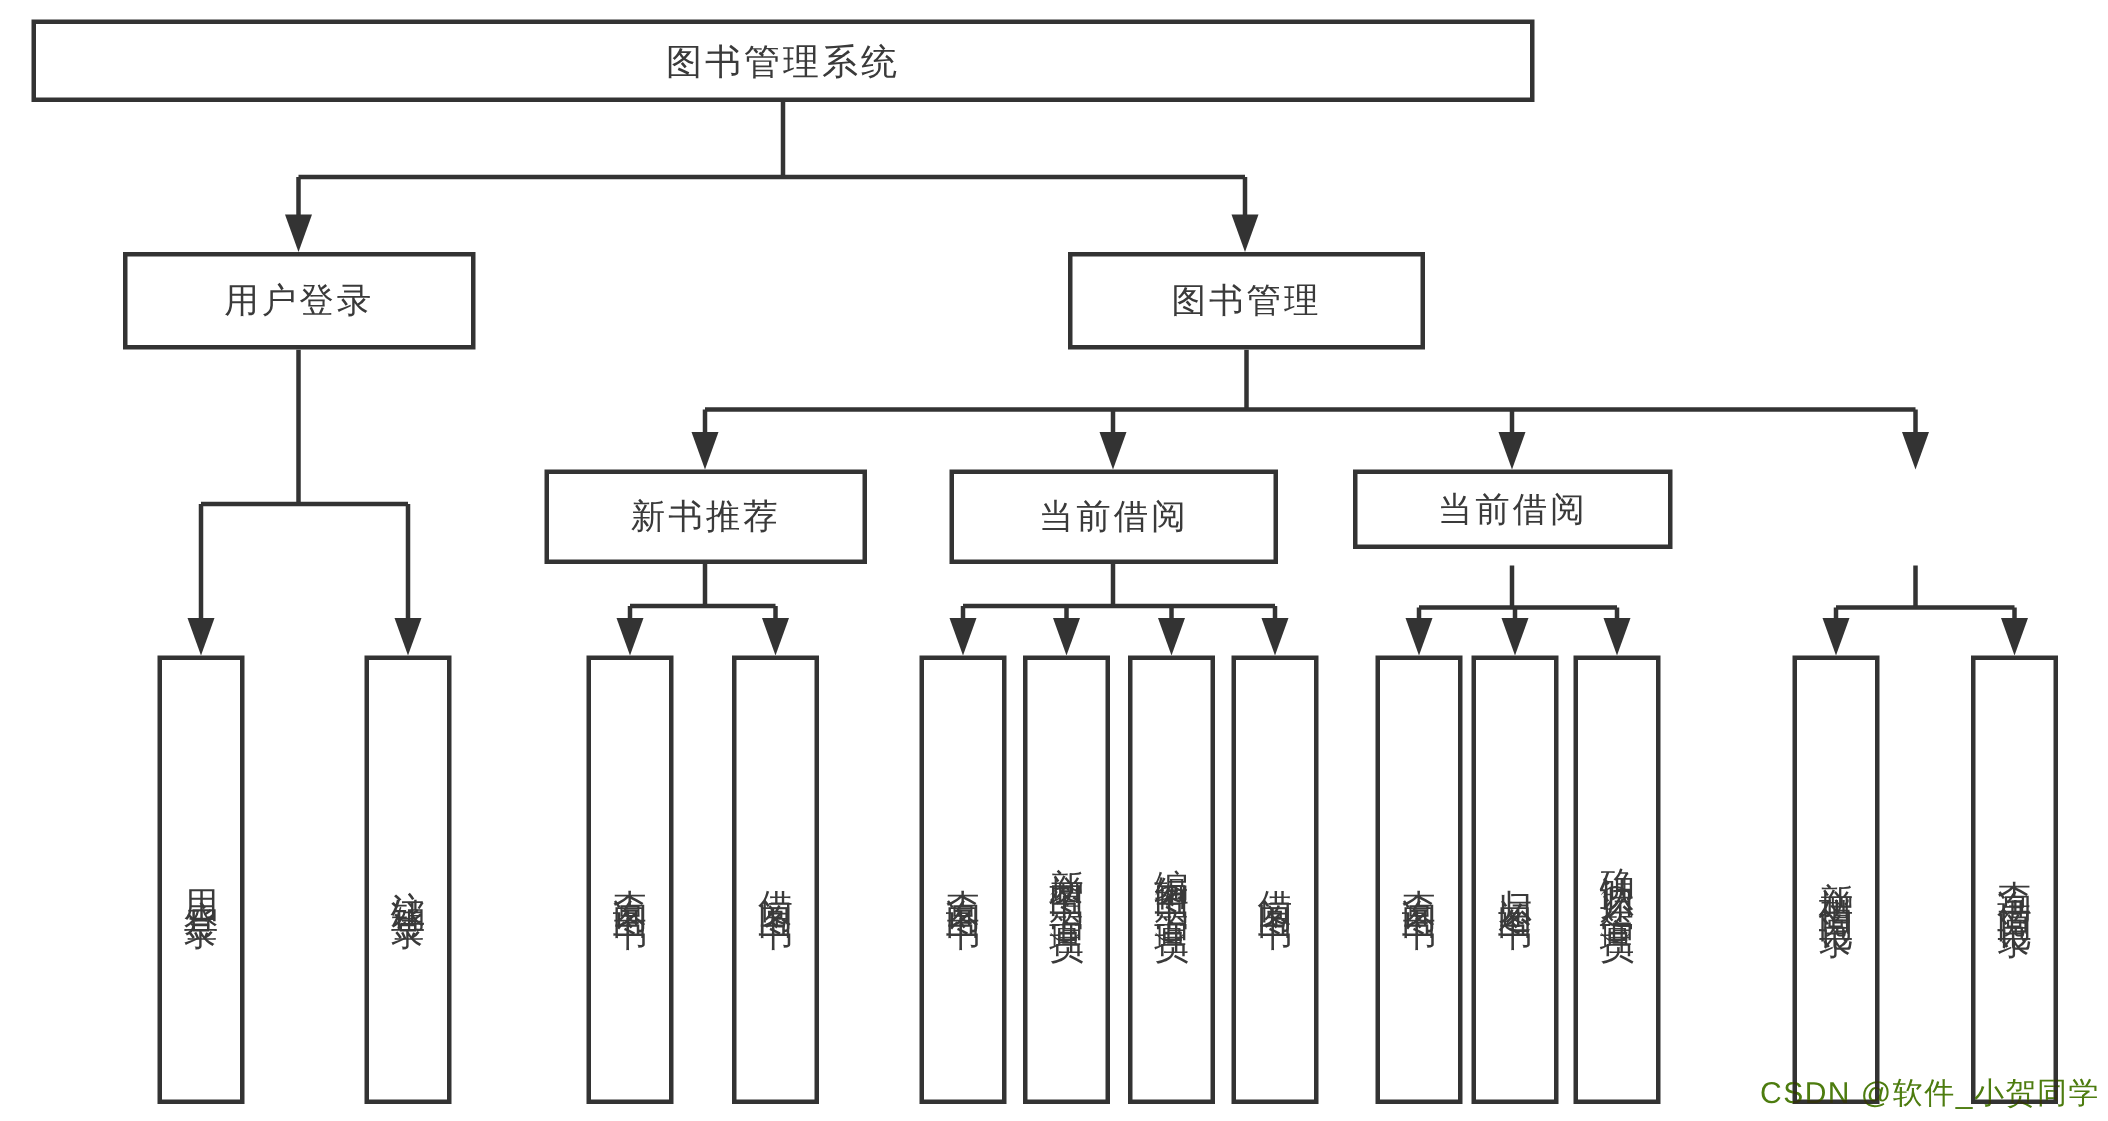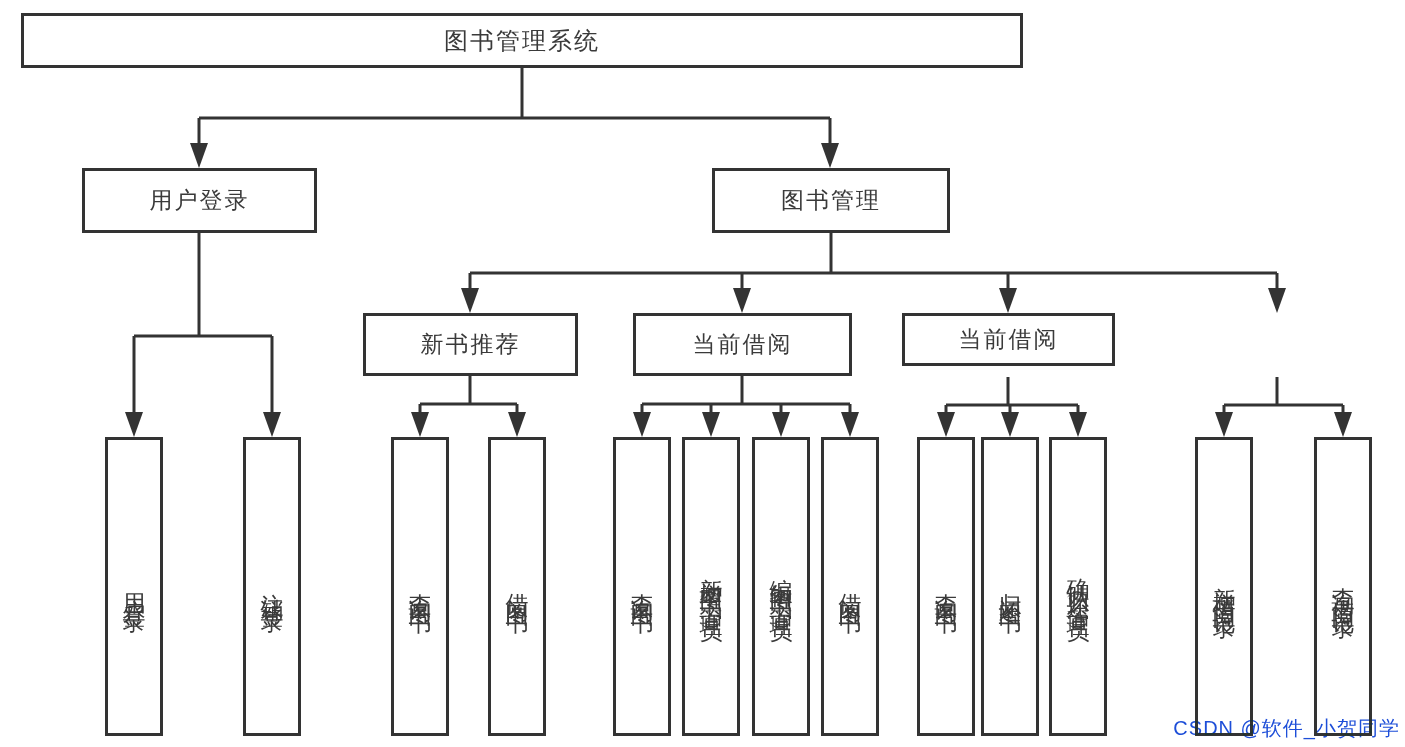--- a/index.html
+++ b/index.html
@@ -48,21 +48,21 @@
     top: 437px;
     width: 58px;
     height: 299px;
   }
   .watermark {
     position: absolute;
     right: 5px;
     bottom: 5px;
     font-size: 20px;
     letter-spacing: 1px;
-    color: #1d4ed8;
+    color: #4d7c0f;
     z-index: 3;
     mix-blend-mode: darken;
     white-space: nowrap;
   }
 </style>
 </head>
 <body>
 
 <div class="canvas">
 

